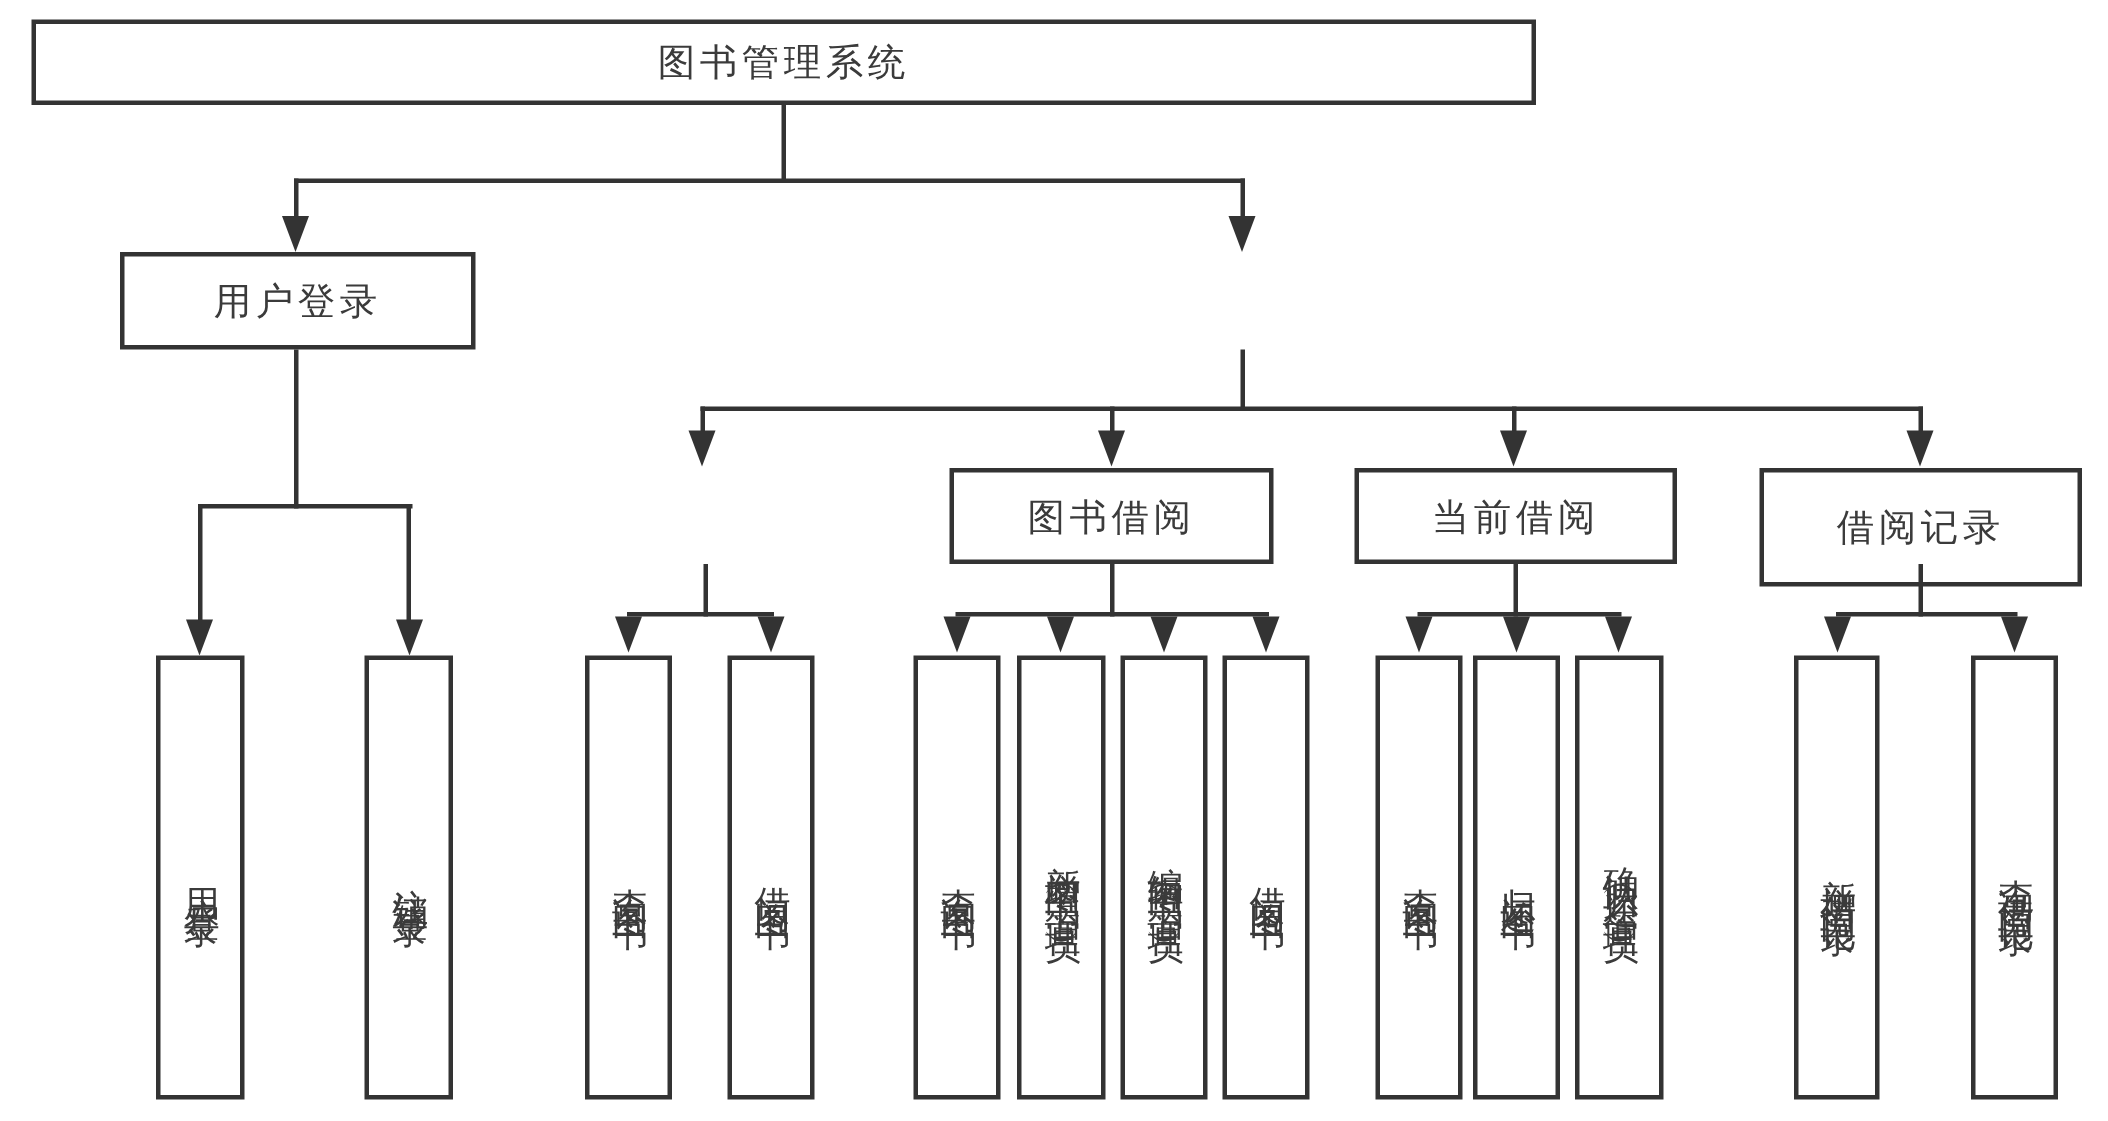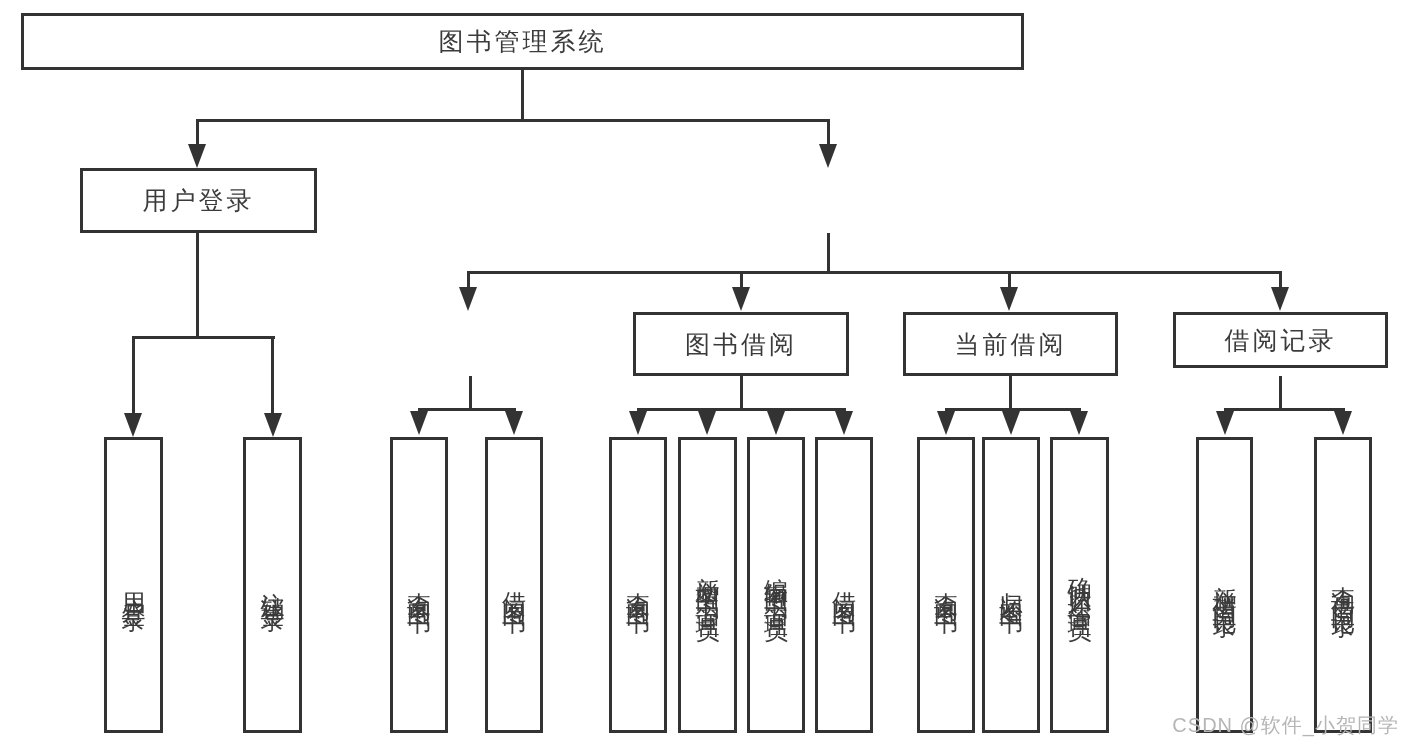--- a/index.html
+++ b/index.html
@@ -67,21 +67,21 @@
   <div class="arrow" style="left:732px;top:287px"></div>
   <div class="arrow" style="left:1000px;top:287px"></div>
   <div class="arrow" style="left:1271px;top:287px"></div>
 
   <div class="box" style="left:903px;top:312px;width:215px;height:64px">
     <span class="lbl">当前借阅</span>
   </div>
   <div class="box" style="left:633px;top:312px;width:216px;height:64px">
     <span class="lbl">图书借阅</span>
   </div>
-  <div class="box" style="left:1173px;top:312px;width:215px;height:56px">
+  <div class="box" style="left:1173px;top:312px;width:215px;height:79px">
     <span class="lbl">借阅记录</span>
   </div>
 
   <div class="vline" style="left:469px;top:376px;height:35px"></div>
   <div class="vline" style="left:740px;top:376px;height:35px"></div>
   <div class="vline" style="left:1009px;top:376px;height:35px"></div>
   <div class="vline" style="left:1279px;top:376px;height:35px"></div>
 
   <div class="hline" style="left:418px;top:408px;width:98px"></div>
   <div class="hline" style="left:637px;top:408px;width:209px"></div>
@@ -133,15 +133,14 @@
   <div class="box" style="left:1050px;top:437px;width:59px;height:296px">
     <span class="vlbl">确认归还（管理员）</span>
   </div>
   <div class="box" style="left:1196px;top:437px;width:57px;height:296px">
     <span class="vlbl">新增借阅记录</span>
   </div>
   <div class="box" style="left:1314px;top:437px;width:58px;height:296px">
     <span class="vlbl">查询借阅记录</span>
   </div>
 
-  <div class="watermark">CSDN @软件_小贺同学</div>
 
 </div>
 
 </body></html>

